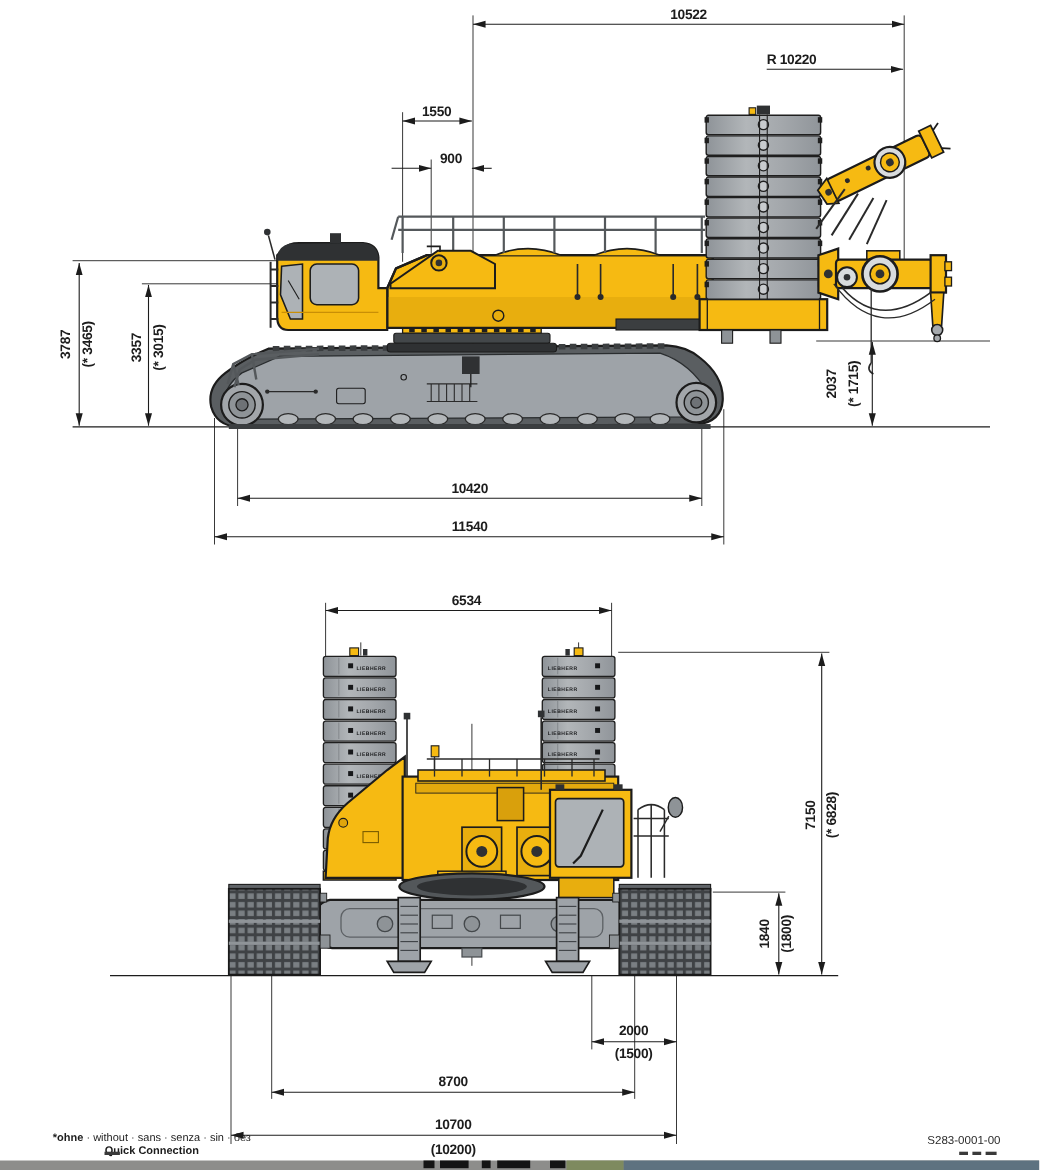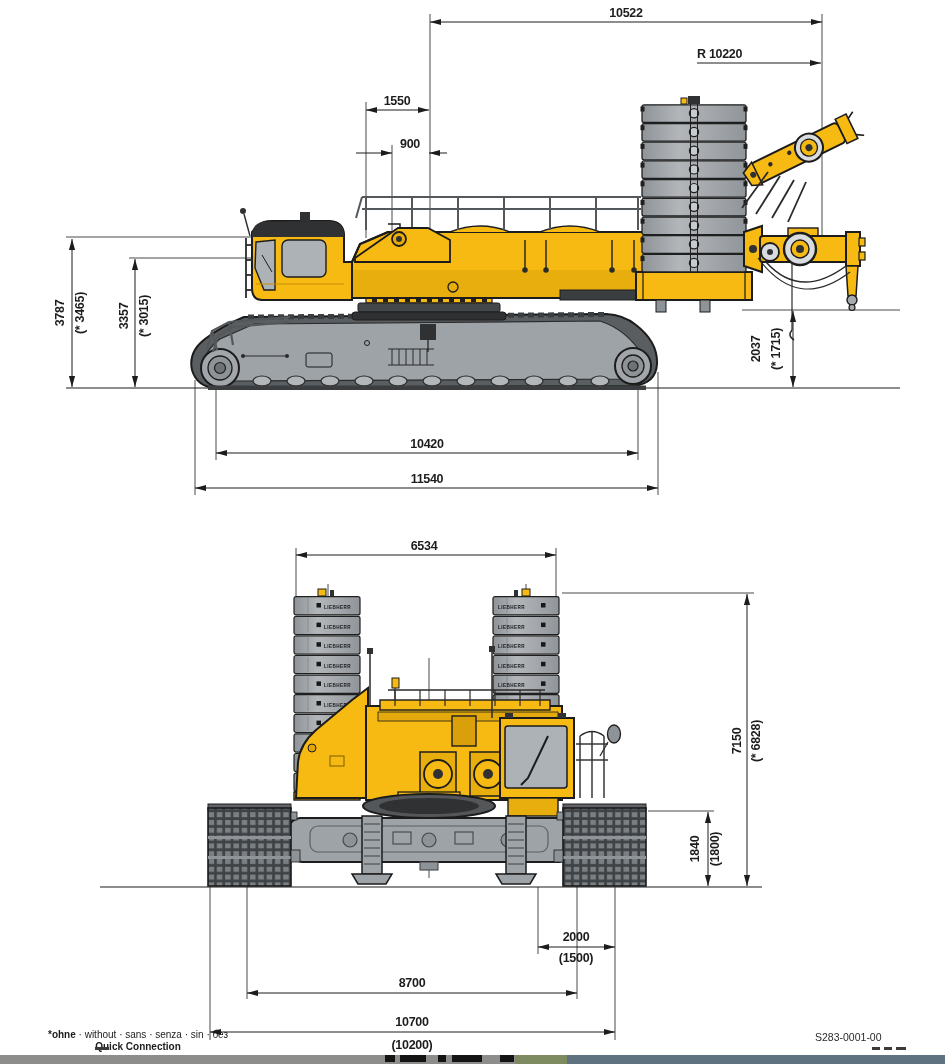--- a/index.html
+++ b/index.html
@@ -9,21 +9,21 @@
   
   .d{font:bold 12.5px "Liberation Sans",sans-serif;fill:#1c1c1c;text-anchor:middle;letter-spacing:-0.3px;}
   .ds{text-anchor:start;}
   .tiny{font:bold 4.6px "Liberation Sans",sans-serif;fill:#17181a;letter-spacing:0.45px;text-anchor:start;}
   .dl{stroke:#1c1c1c;stroke-width:1;fill:none;}
   .el{stroke:#1c1c1c;stroke-width:0.8;fill:none;}
   .ol{stroke:#1c1c1c;fill:none;}
   
   .note{position:absolute;left:48px;top:1029px;font-size:10px;line-height:12px;color:#1c1c1c;text-align:center;}
   .note b{font-weight:bold;}
-  .dwgno{position:absolute;left:815px;top:1031px;font-size:10.5px;color:#2a2a2a;}
+  .dwgno{position:absolute;left:843px;top:1031px;font-size:10.5px;color:#2a2a2a;}
   .botbar{position:absolute;left:0;top:1055px;width:945px;height:9px;background:#8d8d8b;}
   .botbar .seg{position:absolute;top:0;height:9px;}
   .speck{position:absolute;background:#3a3a3a;}
 </style>
 </head>
 <body>
 
 <div class="canvas">
 <svg width="945" height="1064" viewBox="0 0 945 1064">
   <defs>

